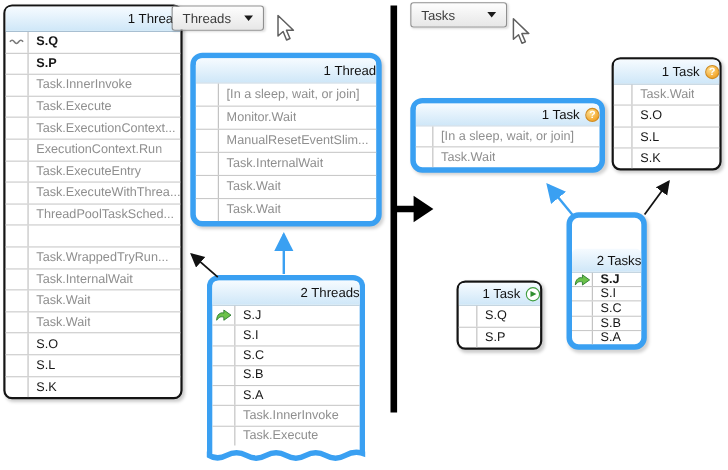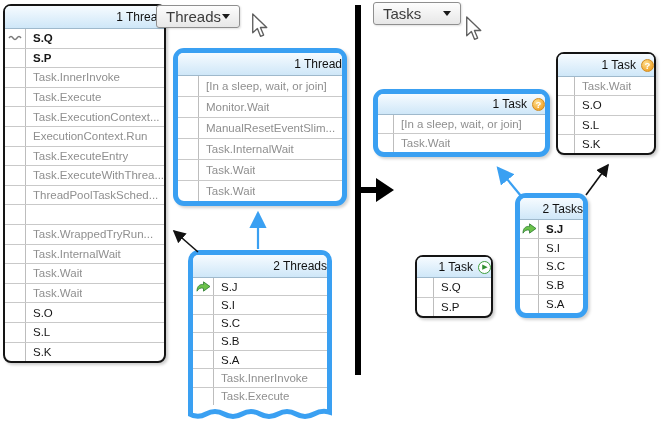--- a/index.html
+++ b/index.html
@@ -37,21 +37,21 @@
   .badge{flex:none;width:13px;height:13px;border-radius:50%;display:flex;align-items:center;
          justify-content:center;box-sizing:border-box;}
   .badge.question{background:radial-gradient(circle at 35% 30%,#ffdf8e,#f2a52a 75%);
                   border:1px solid #cf8c22;color:#fff;font-size:9.5px;font-weight:bold;}
   .badge.play{background:#fff;border:1.5px solid #3f9e3f;color:#2f8f2f;font-size:7px;padding-left:1px;}
 
   
   .dropdown{position:absolute;display:flex;align-items:center;justify-content:space-between;
             padding:0 9px;border:1px solid #8f8f8f;border-radius:3px;box-sizing:border-box;
             background:linear-gradient(to bottom,#fdfdfd,#e7e7e7);box-shadow:1px 1px 2px rgba(0,0,0,.12);
-            font-size:15px;color:#3c3c3c;}
+            font-size:12px;color:#3c3c3c;}
   .caret{width:0;height:0;border-left:4px solid transparent;border-right:4px solid transparent;
          border-top:5px solid #1a1a1a;}
 
   .divider{position:absolute;background:#000;}
   .abs{position:absolute;}
   .overlay{position:absolute;left:0;top:0;pointer-events:none;z-index:6;}
 </style>
 </head>
 <body>
 
@@ -374,21 +374,21 @@
         <div class="frame-row">
           <span class="gutter" style="width:16px;">
             
           </span>
           <span class="frame-label">S.K</span>
         </div>
       </div>
   </div>
 
   <div class="stack-box blue" style="left:515px;top:193px;width:73px;height:125px;">
-    <div class="box-header" style="height:21px;">
+    <div class="box-header" style="height:21px;margin-top:28px;">
       <span>2 Tasks</span>
     </div>
     <div class="box-rows">
 
     <div class="frame-row bold">
           <span class="gutter icon-green-arrow" style="width:18px;">
             <svg class="svg-green-arrow" width="15" height="13" viewBox="0 0 16 14">
               <path d="M1 12 C1 6 5 4 8 5 L8 2 L15 7 L8 12 L8 9 C5 8 3 9 1 12 Z" fill="#6cc24a" stroke="#2e7d32" stroke-width="0.9"></path>
             </svg>
           </span>

